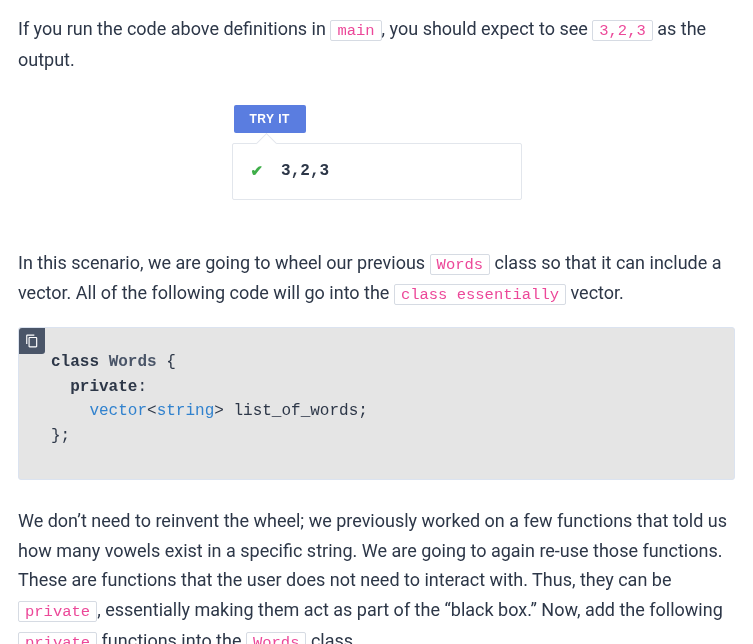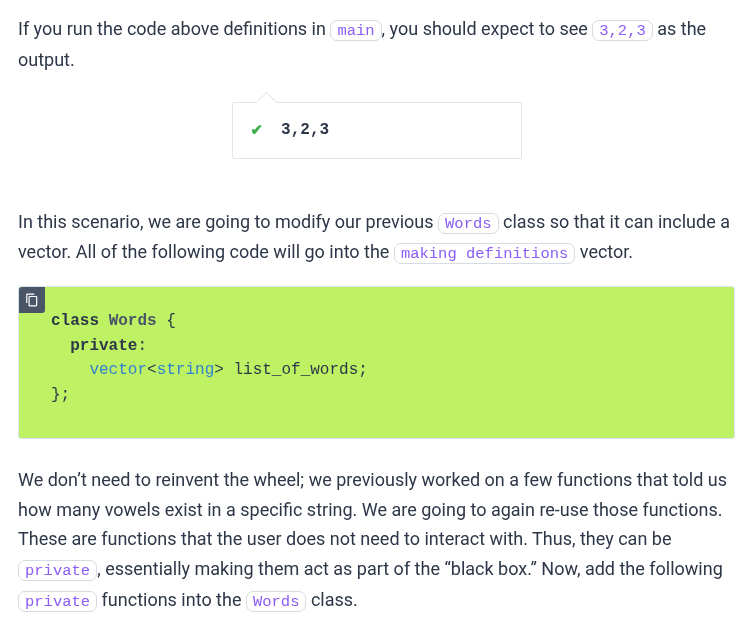--- a/index.html
+++ b/index.html
@@ -13,23 +13,23 @@
     }
     p.body-text {
       margin-bottom: 16px;
       color: #2d3748;
     }
     code.inline-code {
       font-family: "SFMono-Regular", Consolas, "Liberation Mono", Menlo, monospace;
       font-size: 15.5px;
       background: #ffffff;
       border: 1px solid #d6dbe3;
-      border-radius: 7px;
+      border-radius: 2px;
       padding: 1px 6px 0 6px;
-      color: #8b5cf6;
+      color: #ec4899;
       white-space: nowrap;
     }
     .tryit-container {
       width: 290px;
       margin: 28px auto 48px auto;
     }
     .tryit-btn {
       display: inline-block;
       background: #5a7de0;
       color: #fff;
@@ -71,21 +71,21 @@
       font-weight: bold;
     }
     .tryit-output {
       font-family: "SFMono-Regular", Consolas, "Liberation Mono", Menlo, monospace;
       font-size: 16px;
       font-weight: 600;
       color: #2d3748;
     }
     .code-block-wrapper {
       position: relative;
-      background: #bef264;
+      background: #e5e5e5;
       border: 1px solid #dbe3f0;
       border-radius: 3px;
       padding: 22px 22px 30px 22px;
       margin: 18px 0 26px 0;
     }
     .copy-icon {
       position: absolute;
       top: 0;
       left: 0;
       width: 26px;
@@ -113,28 +113,29 @@
     .tok-punc { color: #2d3748; }
   </style>
 </head>
 <body>
 
 <p class="body-text">
   <span>If you run the code above definitions in </span><code class="inline-code">main</code><span>, you should expect to see </span><code class="inline-code">3,2,3</code><span> as the output.</span>
 </p>
 
 <div class="tryit-container">
+  <button class="tryit-btn">TRY IT</button>
   <div class="tryit-bubble">
     <span class="check-icon">✔</span>
     <span class="tryit-output">3,2,3</span>
   </div>
 </div>
 
 <p class="body-text">
-  <span>In this scenario, we are going to modify our previous </span><code class="inline-code">Words</code><span> class so that it can include a vector. All of the following code will go into the </span><code class="inline-code">making definitions</code><span> vector.</span>
+  <span>In this scenario, we are going to wheel our previous </span><code class="inline-code">Words</code><span> class so that it can include a vector. All of the following code will go into the </span><code class="inline-code">class essentially</code><span> vector.</span>
 </p>
 
 <div class="code-block-wrapper">
   <div class="copy-icon">
     <svg viewBox="0 0 24 24">
         <path d="M16 1H4C2.9 1 2 1.9 2 3v14h2V3h12V1zm3 4H8C6.9 5 6 5.9 6 7v14c0 1.1.9 2 2 2h11c1.1 0 2-.9 2-2V7c0-1.1-.9-2-2-2zm0 16H8V7h11v14z"></path>
       </svg>
   </div>
   <pre class="code-block"><span class="tok-kw">class</span> <span class="tok-cls">Words</span><span class="tok-punc"> {</span>
   <span class="tok-kw">private</span><span class="tok-punc">:</span>

